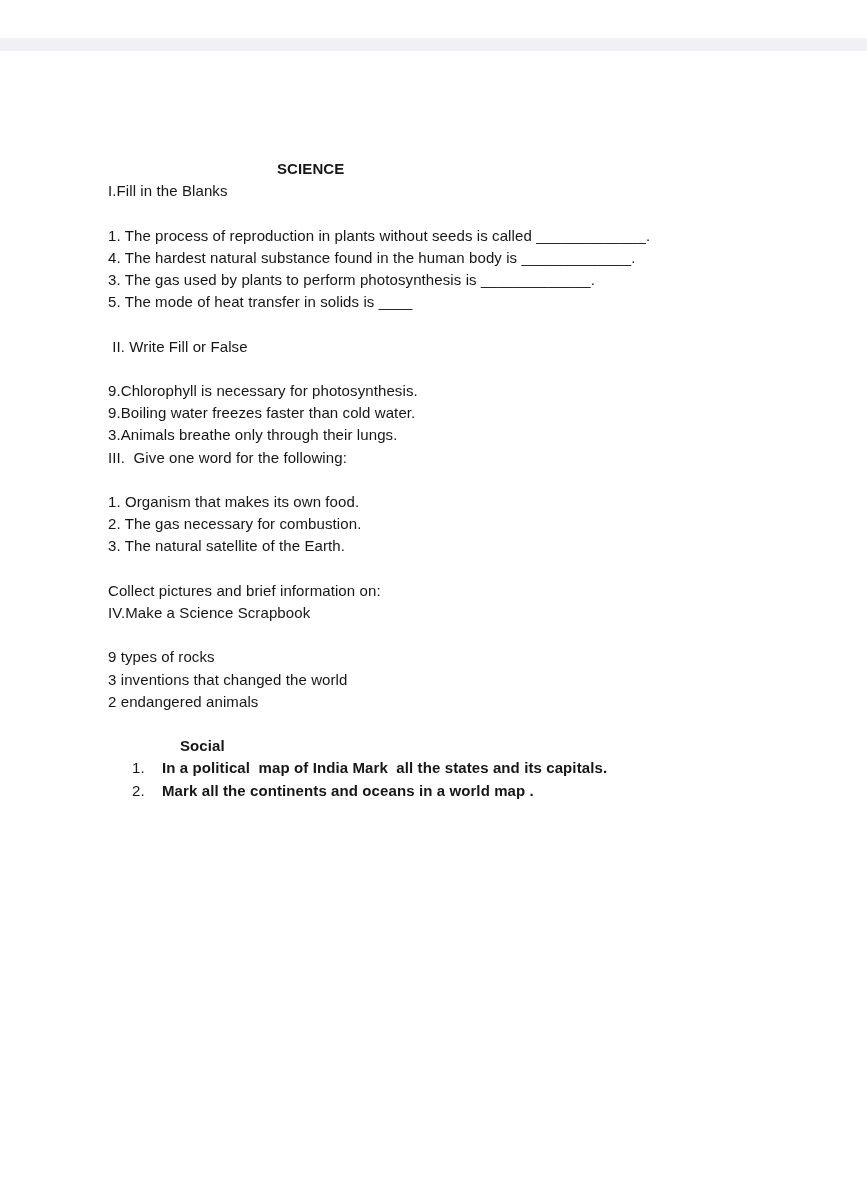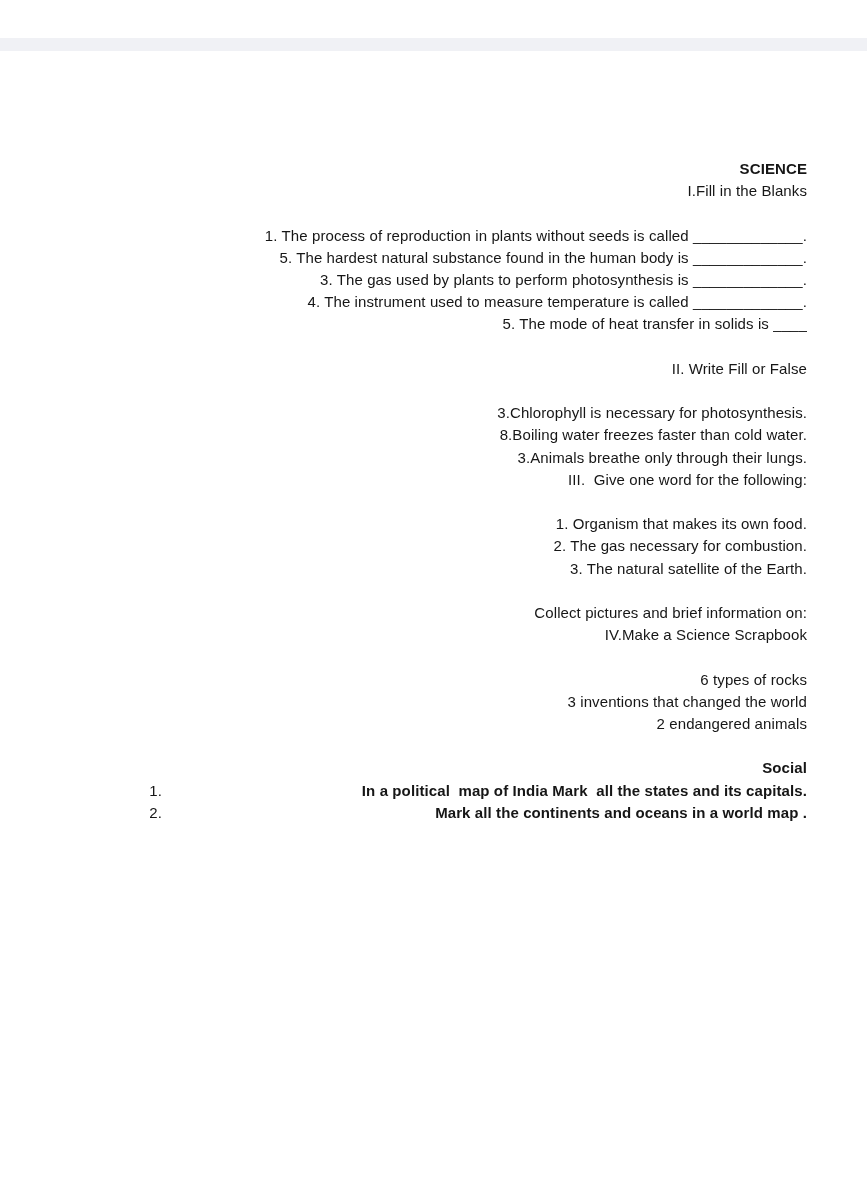--- a/index.html
+++ b/index.html
@@ -50,45 +50,44 @@
     flex: 1 1 auto;
     white-space: pre-wrap;
     font-weight: bold;
   }
 </style>
 </head>
 <body style="background: rgb(255, 255, 255);">
 
 <div class="page">
   <div class="top-bar" style="background: rgb(240, 241, 245);"></div>
-  <div class="document" style="color: rgb(22, 22, 22); text-align: right;">
+  <div class="document" style="color: rgb(22, 22, 22);">
       <div class="doc-line bold" style="margin-left: 169px;">SCIENCE</div>
       <div class="doc-line">I.Fill in the Blanks</div>
       <div class="doc-line">&nbsp;</div>
       <div class="doc-line">1. The process of reproduction in plants without seeds is called _____________.</div>
-      <div class="doc-line">5. The hardest natural substance found in the human body is _____________.</div>
+      <div class="doc-line">4. The hardest natural substance found in the human body is _____________.</div>
       <div class="doc-line">3. The gas used by plants to perform photosynthesis is _____________.</div>
-      <div class="doc-line">4. The instrument used to measure temperature is called _____________.</div>
       <div class="doc-line">5. The mode of heat transfer in solids is ____</div>
       <div class="doc-line">&nbsp;</div>
       <div class="doc-line"> II. Write Fill or False</div>
       <div class="doc-line">&nbsp;</div>
-      <div class="doc-line">3.Chlorophyll is necessary for photosynthesis.</div>
-      <div class="doc-line">8.Boiling water freezes faster than cold water.</div>
+      <div class="doc-line">9.Chlorophyll is necessary for photosynthesis.</div>
+      <div class="doc-line">9.Boiling water freezes faster than cold water.</div>
       <div class="doc-line">3.Animals breathe only through their lungs.</div>
       <div class="doc-line">III.  Give one word for the following:</div>
       <div class="doc-line">&nbsp;</div>
       <div class="doc-line">1. Organism that makes its own food.</div>
       <div class="doc-line">2. The gas necessary for combustion.</div>
       <div class="doc-line">3. The natural satellite of the Earth.</div>
       <div class="doc-line">&nbsp;</div>
       <div class="doc-line">Collect pictures and brief information on:</div>
       <div class="doc-line">IV.Make a Science Scrapbook</div>
       <div class="doc-line">&nbsp;</div>
-      <div class="doc-line">6 types of rocks</div>
+      <div class="doc-line">9 types of rocks</div>
       <div class="doc-line">3 inventions that changed the world</div>
       <div class="doc-line">2 endangered animals</div>
       <div class="doc-line">&nbsp;</div>
       <div class="doc-line bold" style="margin-left: 72px;">Social</div>
       <div class="doc-line list-item" style="margin-left: 24px;"><span class="li-number">1.</span><span class="li-text">In a political  map of India Mark  all the states and its capitals.</span></div>
       <div class="doc-line list-item" style="margin-left: 24px;"><span class="li-number">2.</span><span class="li-text">Mark all the continents and oceans in a world map .</span></div>
     </div>
 </div>
 
 </body></html>

